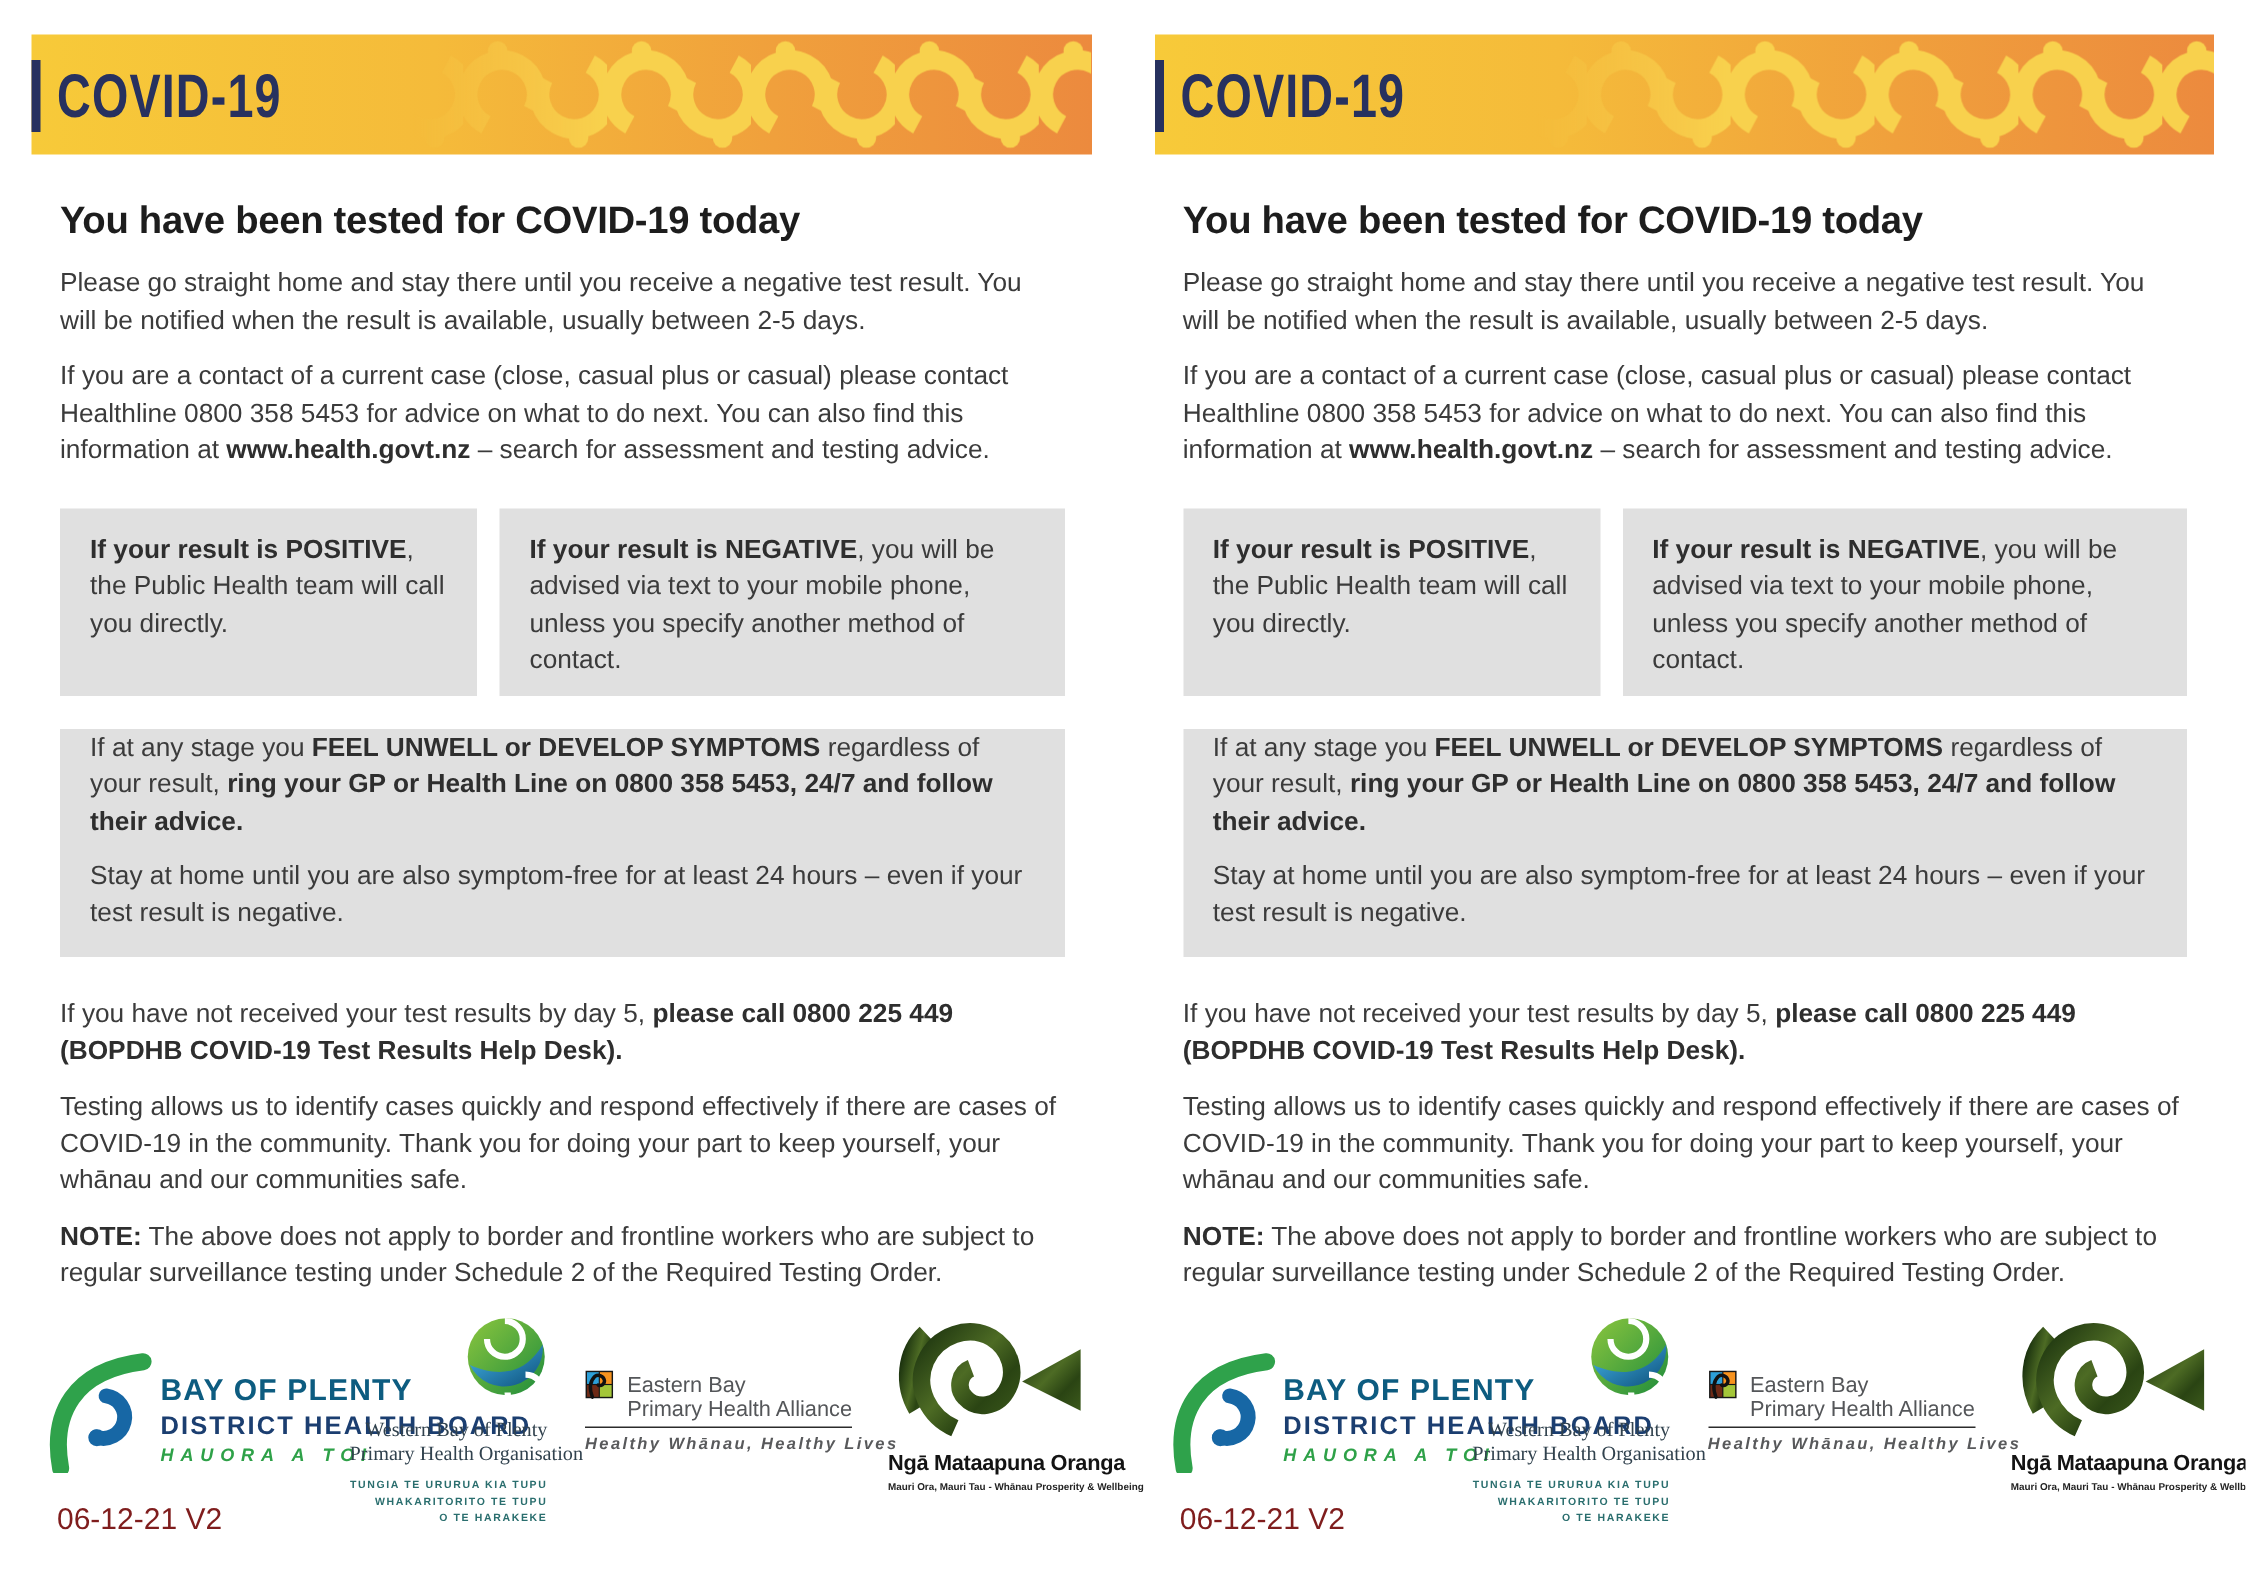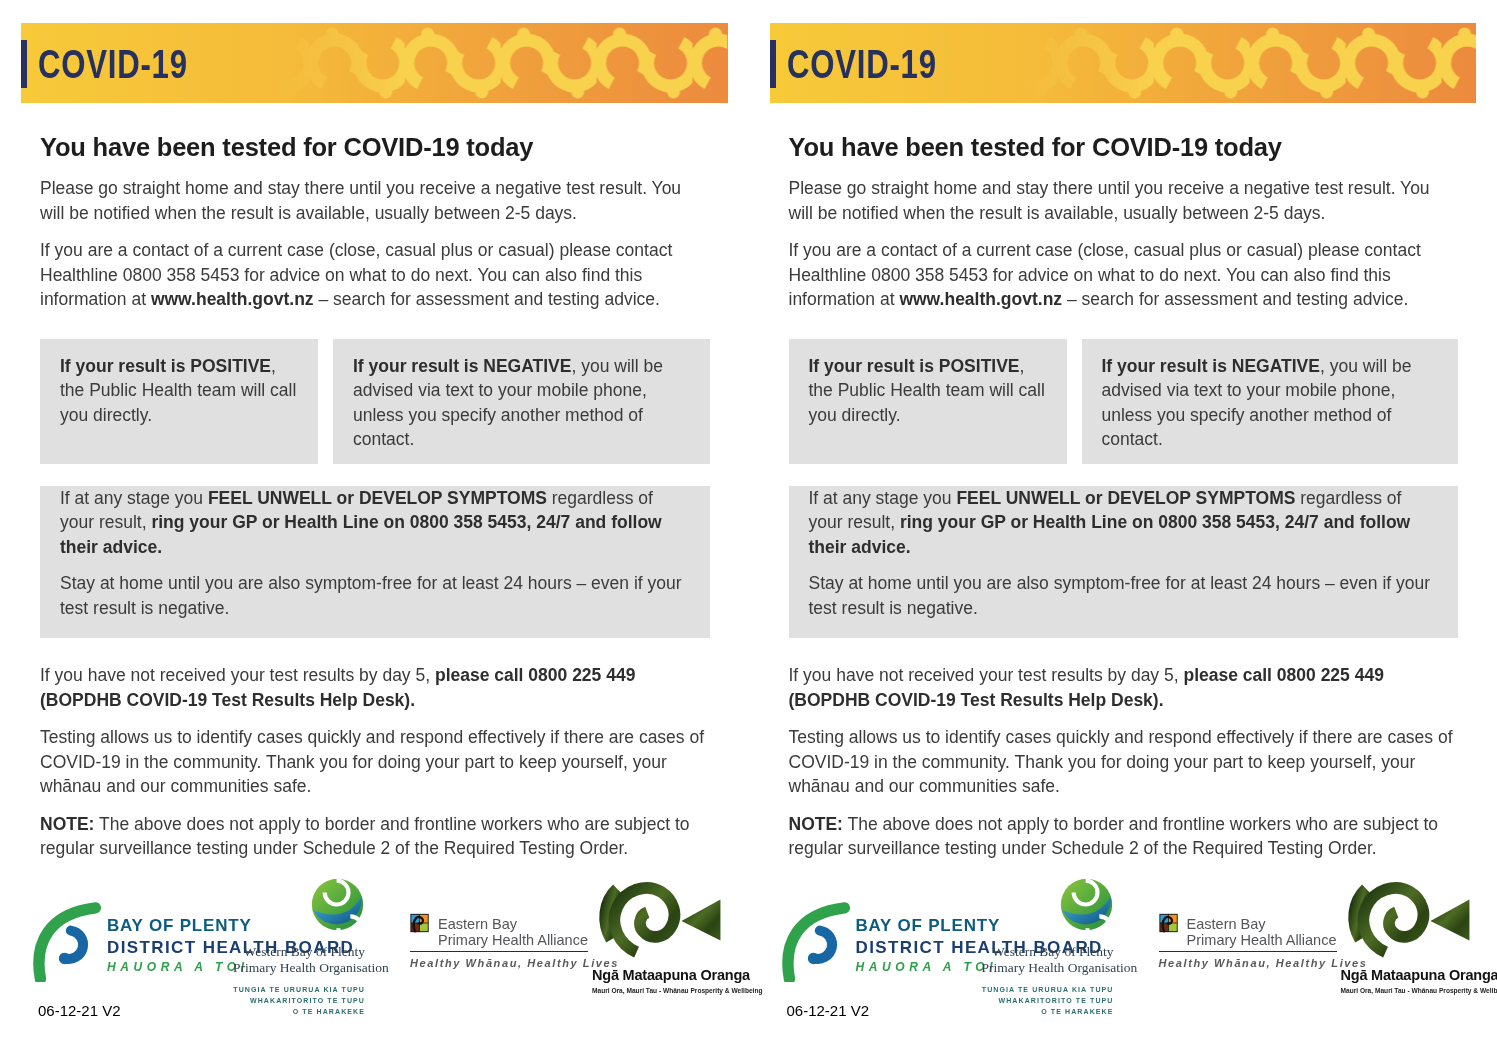--- a/index.html
+++ b/index.html
@@ -41,39 +41,39 @@
   .wide-box{margin:22px 0 0 0;padding:0 20px 6px 20px;}
   .wide-box p{margin:0 0 12px 0;}
   .after-boxes{margin-top:25px !important;}
 
   
   .logos{position:relative;height:152px;margin-top:5px;}
   .logos *{box-sizing:border-box;}
 
   .logo-bopdhb{position:absolute;left:-10px;top:26px;display:flex;gap:5px;}
   .bopdhb-text{margin-top:16px;}
-  .bopdhb-l1{font-size:17px;font-weight:600;color:#0d5c80;letter-spacing:0.8px;white-space:nowrap;}
+  .bopdhb-l1{font-size:20px;font-weight:600;color:#0d5c80;letter-spacing:0.8px;white-space:nowrap;}
   .bopdhb-l2{font-size:17px;font-weight:700;color:#1b3e70;letter-spacing:1.4px;margin-top:2px;white-space:nowrap;}
   .bopdhb-l3{font-size:12px;font-weight:600;color:#2ea148;letter-spacing:4.6px;margin-top:2px;white-space:nowrap;font-style:italic;}
 
   .logo-wbop{position:absolute;left:193px;top:3px;width:132px;text-align:right;}
   .wbop-name{font-family:"Liberation Serif",serif;font-size:13.5px;line-height:16px;color:#31424e;margin-top:8px;white-space:nowrap;}
   .wbop-motto{font-size:7px;font-weight:700;line-height:11px;letter-spacing:1.1px;color:#2a6e6e;margin-top:8px;white-space:nowrap;}
 
-  .logo-ebpha{position:absolute;left:370px;top:26px;width:178px;}
+  .logo-ebpha{position:absolute;left:350px;top:26px;width:178px;}
   .ebpha-row{display:flex;gap:9px;}
   .ebpha-name{font-size:14.5px;line-height:16px;color:#545659;margin-top:16px;white-space:nowrap;}
   .ebpha-rule{border:none;border-top:1.6px solid #2b2b2b;margin:3px 0 0 0;width:178px;}
   .ebpha-tagline{font-size:11px;font-weight:700;font-style:italic;letter-spacing:1.6px;color:#58595b;margin-top:5px;white-space:nowrap;}
 
   .logo-nmo{position:absolute;left:552px;top:6px;width:140px;}
   .nmo-name{font-size:14.5px;font-weight:700;color:#131313;margin-top:5px;letter-spacing:-0.2px;white-space:nowrap;text-align:center;}
   .nmo-tagline{font-size:6.6px;font-weight:700;color:#232323;margin-top:4px;white-space:nowrap;}
 
-  .version{position:absolute;left:-2px;top:128px;font-size:15px;color:#000000;}
+  .version{position:absolute;left:-2px;top:128px;font-size:20px;color:#7f1d1d;}
 </style>
 </head>
 <body>
 
 <div class="page">
 
   <section class="panel">
 
     <header class="band">
       <svg class="koru" viewBox="0 0 707 80" preserveAspectRatio="none" aria-hidden="true">

